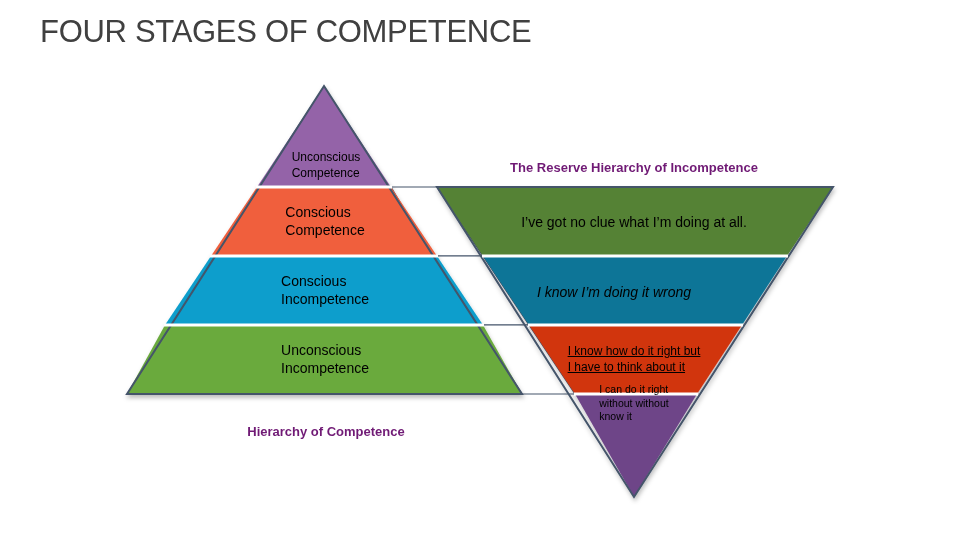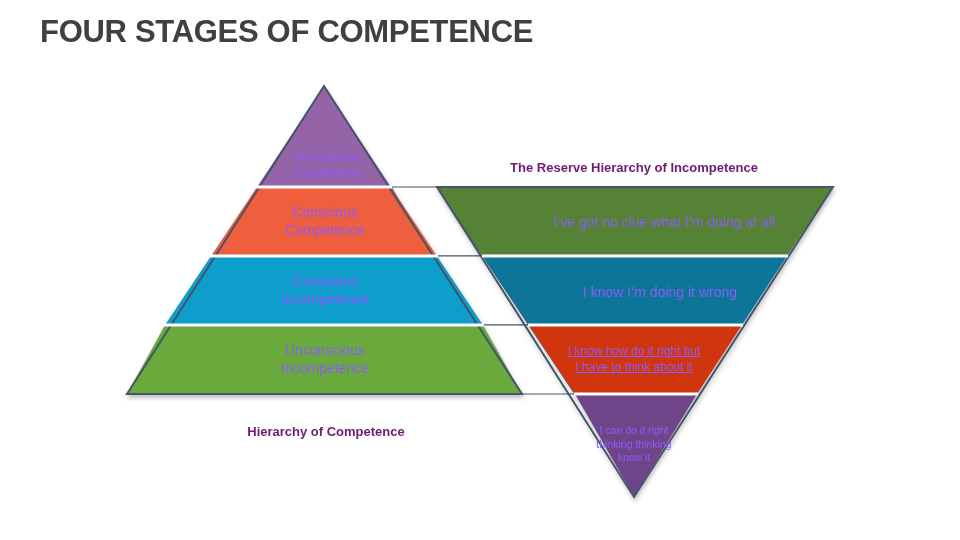--- a/index.html
+++ b/index.html
@@ -1,19 +1,19 @@
 <!DOCTYPE html>
 <html><head>
 <meta charset="utf-8">
 <style>
   html,body{margin:0;padding:0;background:#ffffff;}
   body{width:960px;height:540px;position:relative;overflow:hidden;font-family:"Liberation Sans","DejaVu Sans",sans-serif;}
-  .title{position:absolute;left:40px;top:14px;font-size:31px;font-weight:bold;color:#404040;letter-spacing:-0.3px;}
+  .title{position:absolute;left:40px;top:14px;font-size:31px;font-weight:normal;color:#404040;letter-spacing:-0.3px;}
   svg.diagram{position:absolute;left:0;top:0;}
-  .lbl{position:absolute;color:#8b5cf6;text-align:center;line-height:1.3;transform:translateX(-50%);white-space:nowrap;}
+  .lbl{position:absolute;color:#000000;text-align:left;line-height:1.3;transform:translateX(-50%);white-space:nowrap;}
   .cap{position:absolute;font-weight:bold;color:#701a75;font-size:13px;transform:translateX(-50%);white-space:nowrap;}
 </style>
 </head>
 <body>
 
 <div class="title">FOUR STAGES OF COMPETENCE</div>
 
 <svg class="diagram" width="960" height="540">
   <defs>
     <filter id="sh" x="-10%" y="-10%" width="120%" height="130%">
@@ -66,27 +66,27 @@
   <div>Conscious</div>
   <div>Incompetence</div>
 </div>
 <div class="lbl" style="left:325px;top:341px;font-size:14px;">
   <div>Unconscious</div>
   <div>Incompetence</div>
 </div>
 <div class="cap" style="left:326px;top:424px;">Hierarchy of Competence</div>
 
 <div class="cap" style="left:634px;top:160px;">The Reserve Hierarchy of Incompetence</div>
-<div class="lbl" style="left:634px;top:213px;font-size:14px;margin-left:32px;">
+<div class="lbl" style="left:634px;top:213px;font-size:14px;">
   <div>I’ve got no clue what I’m doing at all.</div>
 </div>
-<div class="lbl" style="left:660px;top:283px;font-size:14px;">
+<div class="lbl" style="left:614px;top:283px;font-size:14px;font-style:italic;">
   <div>I know I’m doing  it wrong</div>
 </div>
 <div class="lbl" style="left:634px;top:344px;font-size:12px;text-decoration:underline;">
   <div>I know how do it right but</div>
   <div>I have to think about it</div>
 </div>
-<div class="lbl" style="left:634px;top:424px;font-size:10.5px;line-height:1.3;">
+<div class="lbl" style="left:634px;top:383px;font-size:10.5px;line-height:1.3;">
   <div>I can do it right</div>
-  <div>thinking thinking</div>
+  <div>without without</div>
   <div>know it</div>
 </div>
 
 </body></html>

